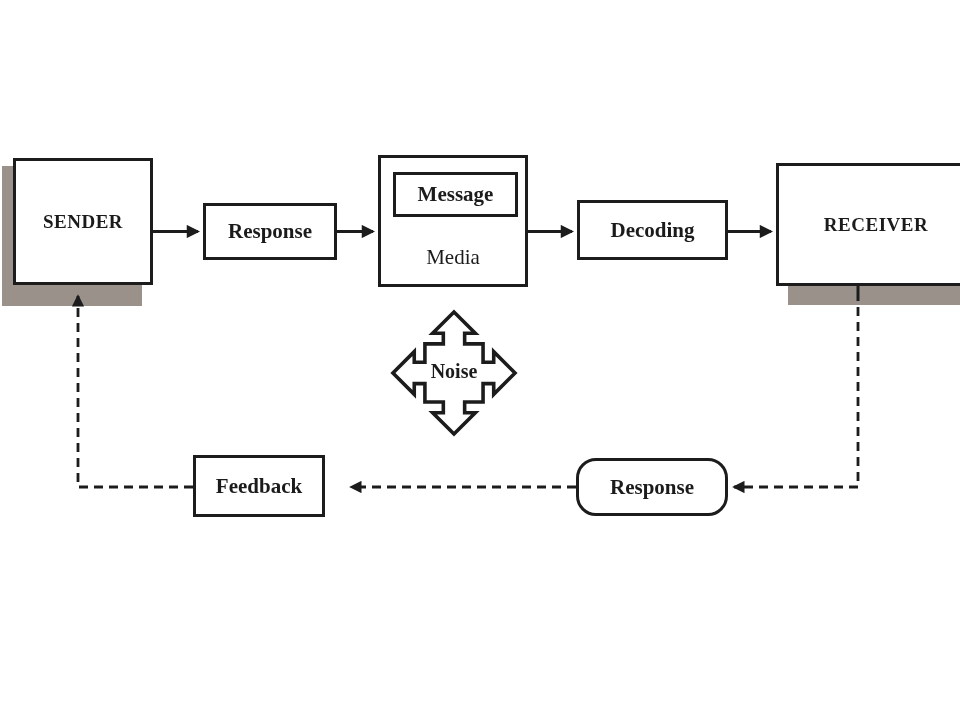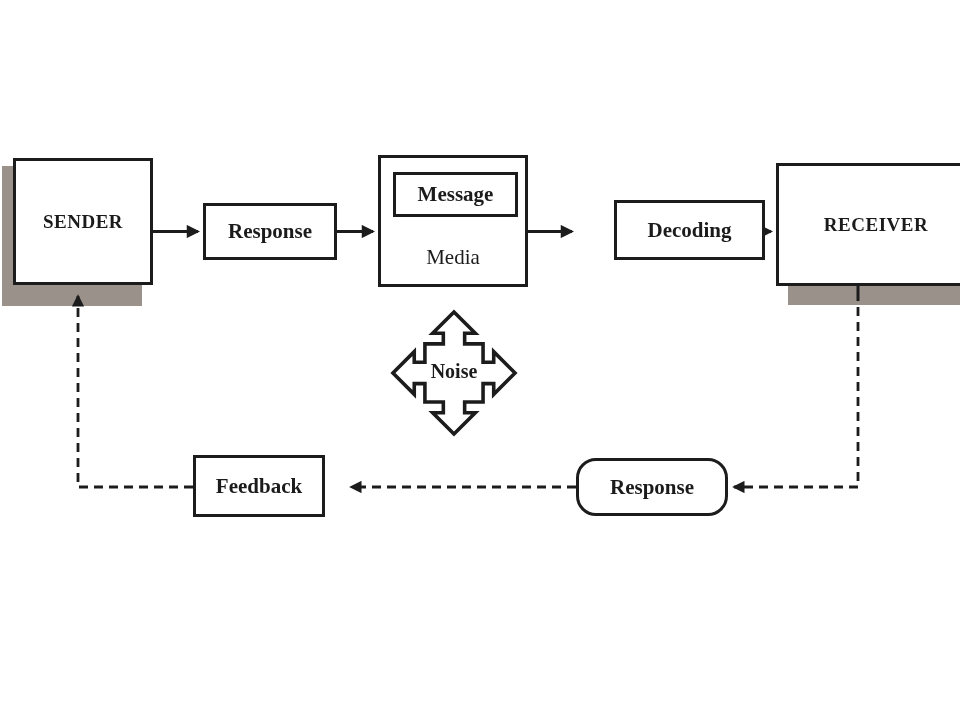--- a/index.html
+++ b/index.html
@@ -38,21 +38,21 @@
   .message-inner{
     position:absolute;left:12px;top:14px;width:125px;height:45px;
     border:3px solid var(--line);box-sizing:border-box;
     display:flex;align-items:center;justify-content:center;
     background:var(--fill);
   }
   .media-label{
     position:absolute;left:0;top:87px;width:144px;
     text-align:center;font-weight:normal;
   }
-  .decoding{left:577px;top:200px;width:151px;height:60px;margin-left:37px;}
+  .decoding{left:577px;top:200px;width:151px;height:60px;}
   .receiver-shadow{left:788px;top:182px;width:172px;height:123px;}
   .receiver{left:776px;top:163px;width:200px;height:123px;}
   .feedback{left:193px;top:455px;width:132px;height:62px;}
   .response{left:576px;top:458px;width:152px;height:58px;border-radius:20px;}
   .noise-label{
     position:absolute;left:404px;top:360px;width:100px;
     text-align:center;font-weight:bold;font-size:20px;
   }
   .solid-stroke{stroke:var(--line);stroke-width:3;fill:none;}
   .dashed-stroke{stroke:var(--line);stroke-width:2.8;fill:none;stroke-dasharray:9 6;}

